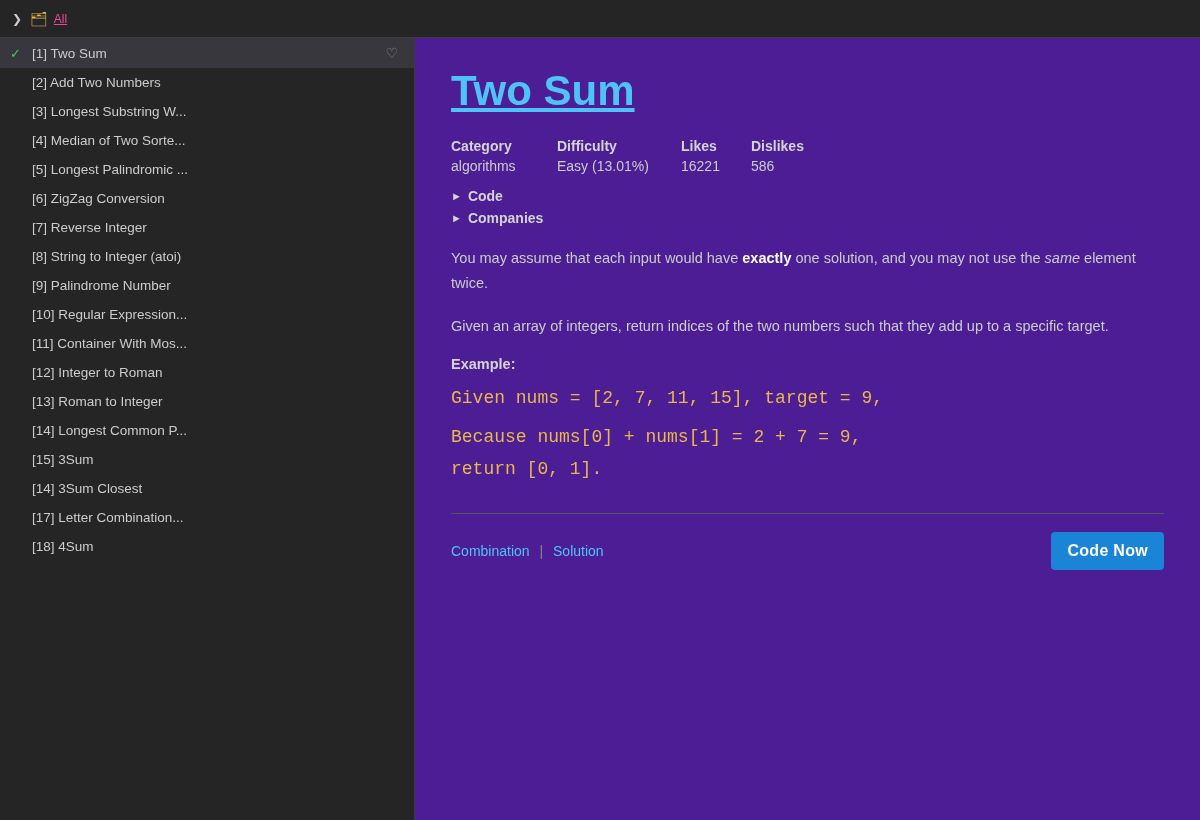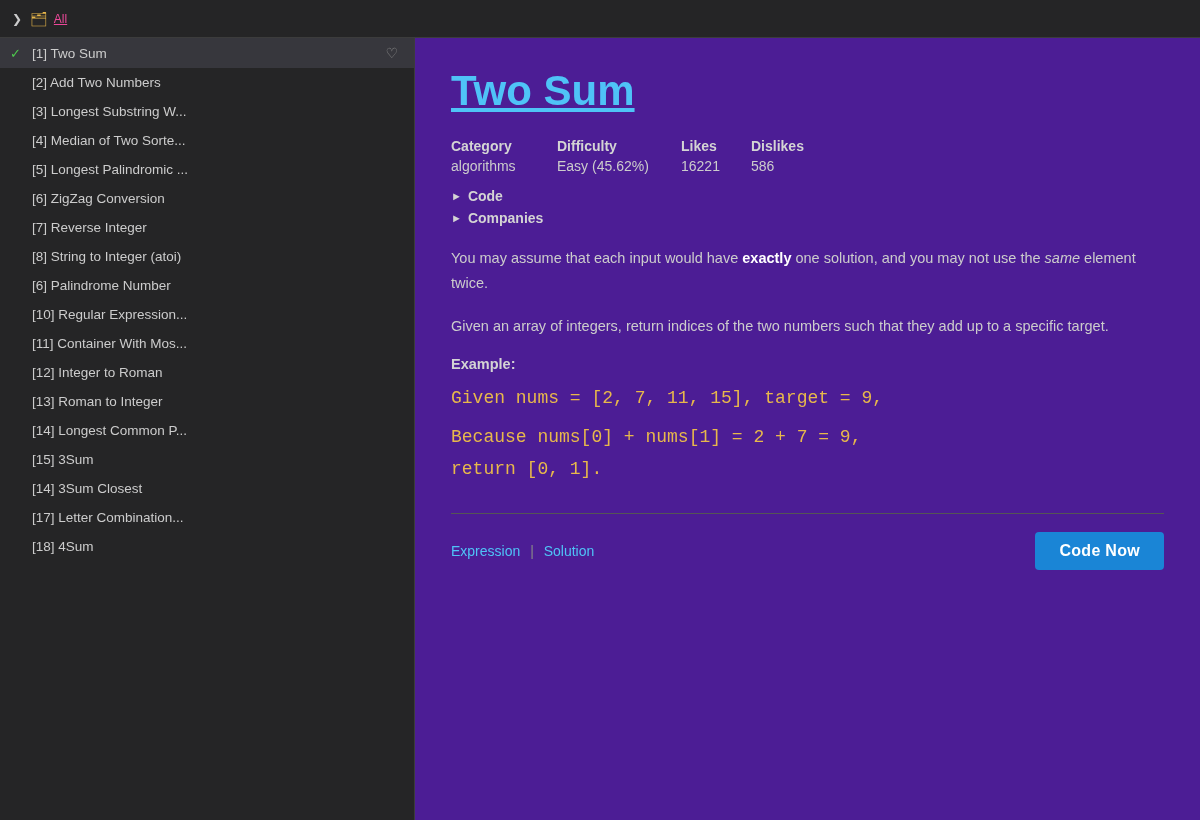--- a/index.html
+++ b/index.html
@@ -260,21 +260,21 @@
 
     .links .separator {
       color: #888;
       margin: 0 6px;
     }
 
     .code-now-btn {
       background-color: #1a85d6;
       color: #ffffff;
       border: none;
-      padding: 10px 24px;
+      padding: 10px 16px;
       font-size: 16px;
       font-weight: 600;
       border-radius: 4px;
       cursor: pointer;
       letter-spacing: 0.3px;
     }
   </style>
 </head>
 <body>
 
@@ -307,21 +307,21 @@
       <div class="sidebar-item">
         <span class="sidebar-item-label">[6] ZigZag Conversion</span>
       </div>
       <div class="sidebar-item">
         <span class="sidebar-item-label">[7] Reverse Integer</span>
       </div>
       <div class="sidebar-item">
         <span class="sidebar-item-label">[8] String to Integer (atoi)</span>
       </div>
       <div class="sidebar-item">
-        <span class="sidebar-item-label">[6] Palindrome Number</span>
+        <span class="sidebar-item-label">[9] Palindrome Number</span>
       </div>
       <div class="sidebar-item">
         <span class="sidebar-item-label">[10] Regular Expression...</span>
       </div>
       <div class="sidebar-item">
         <span class="sidebar-item-label">[11] Container With Mos...</span>
       </div>
       <div class="sidebar-item">
         <span class="sidebar-item-label">[12] Integer to Roman</span>
       </div>
@@ -351,21 +351,21 @@
 
     <div class="meta-table">
       <div class="meta-headers">
         <div class="meta-col">Category</div>
         <div class="meta-col-difficulty">Difficulty</div>
         <div class="meta-col-likes">Likes</div>
         <div class="meta-col-dislikes">Dislikes</div>
       </div>
       <div class="meta-values">
         <div class="meta-col">algorithms</div>
-        <div class="meta-col-difficulty">Easy (45.62%)</div>
+        <div class="meta-col-difficulty">Easy (13.01%)</div>
         <div class="meta-col-likes">16221</div>
         <div class="meta-col-dislikes">586</div>
       </div>
     </div>
 
     <div class="tags-row">
       <span class="arrow">►</span>
       <span class="label">Code</span>
     </div>
 
@@ -386,21 +386,21 @@
       <div>Given nums = [2, 7, 11, 15], target = 9,</div>
       <div style="height:6px"></div>
       <div>Because nums[0] + nums[1] = 2 + 7 = 9,</div>
       <div>return [0, 1].</div>
     </div>
 
     <hr class="divider">
 
     <div class="bottom-row">
       <div class="links">
-        <a href="#">Expression</a>
+        <a href="#">Combination</a>
         <span class="separator">|</span>
         <a href="#">Solution</a>
       </div>
       <button class="code-now-btn">Code Now</button>
     </div>
 
   </div>
 </div>
 
 </body></html>

